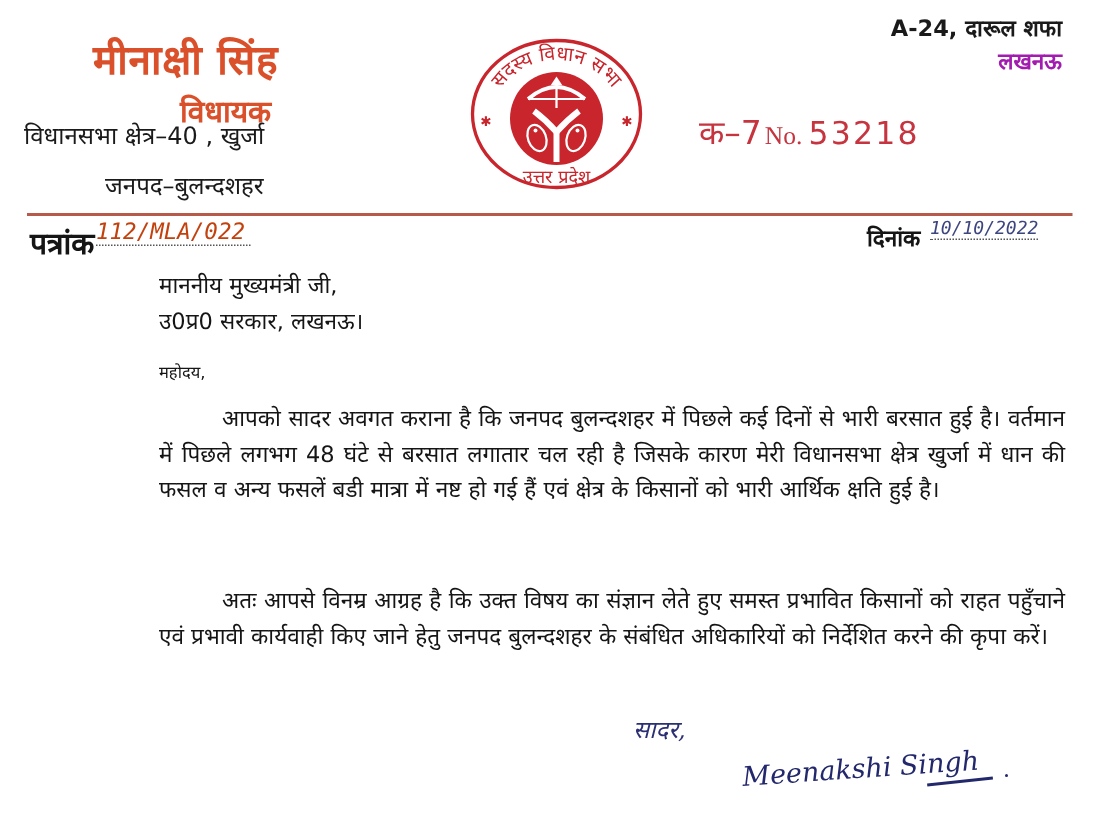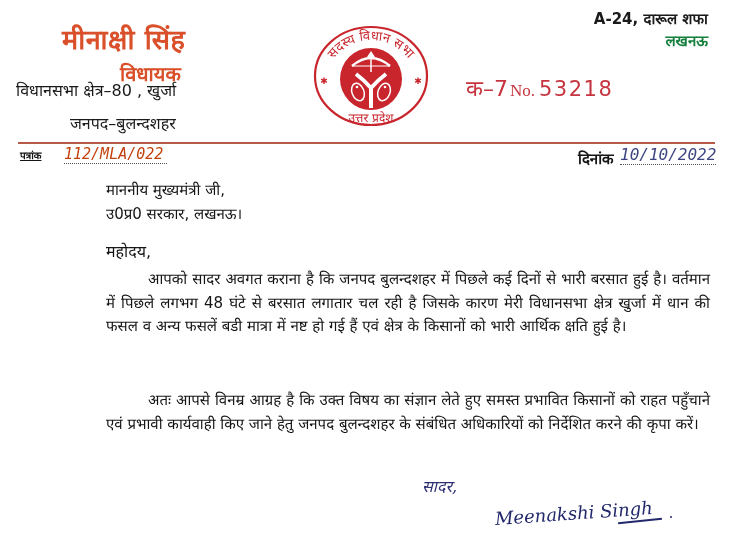--- a/index.html
+++ b/index.html
@@ -45,21 +45,21 @@
       width: 118px; height: 104px;
     }
 
     
     .address-1 {
       right: 22px; top: 8px;
       font-size: 15px; font-weight: bold; color: #1a1a1a;
     }
     .address-2 {
       right: 22px; top: 30px;
-      font-size: 15px; font-weight: bold; color: #15803d;
+      font-size: 15px; font-weight: bold; color: #a21caf;
     }
     .serial {
       left: 466px; top: 72px;
       color: #c6343f;
       font-size: 20px;
     }
     .serial .prefix { font-size: 22px; }
     .serial .no {
       font-family: "Liberation Serif", "DejaVu Serif", serif;
       font-size: 17px;
@@ -75,57 +75,57 @@
     
     .divider {
       left: 18px; top: 142px;
       width: 697px; height: 2px;
       background: #b85a4a;
     }
 
     
     .ref-label {
       left: 20px; top: 148px;
-      font-size: 10px; font-weight: bold; text-decoration: underline;
+      font-size: 20px; font-weight: bold;
     }
     .ref-value {
       left: 64px; top: 145px;
       font-family: "DejaVu Sans Mono", monospace;
       font-size: 15px;
       color: #c2410c;
       border-bottom: 1.5px dotted #555;
       padding: 0 4px 0 0;
       font-style: italic;
     }
     .date-label {
       left: 578px; top: 148px;
       font-size: 15px; font-weight: bold;
     }
     .date-value {
       left: 620px; top: 145px;
       font-family: "DejaVu Sans Mono", monospace;
-      font-size: 16px;
+      font-size: 12px;
       color: #3d4580;
       border-bottom: 1.5px dotted #555;
       font-style: italic;
     }
 
     
     .addressee-1 {
       left: 106px; top: 179px;
       font-size: 15px;
     }
     .addressee-2 {
       left: 106px; top: 203px;
       font-size: 15px;
     }
 
     .salutation {
       left: 106px; top: 240px;
-      font-size: 16px;
+      font-size: 11px;
     }
 
     .para {
       position: absolute;
       left: 106px;
       width: 604px;
       font-size: 15px;
       line-height: 23.5px;
       text-align: justify;
       text-align-last: left;
@@ -162,21 +162,21 @@
       width: 2px; height: 2px;
       background: #22286b;
       border-radius: 50%;
     }
   </style>
 </head>
 <body>
 
 <div class="abs mla-name">मीनाक्षी सिंह</div>
 <div class="abs mla-title">विधायक</div>
-<div class="abs constituency">विधानसभा क्षेत्र–80 , खुर्जा</div>
+<div class="abs constituency">विधानसभा क्षेत्र–40 , खुर्जा</div>
 <div class="abs district">जनपद–बुलन्दशहर</div>
 
 <div class="abs emblem">
   <svg width="118" height="104" viewBox="0 0 118 104">
     <defs>
       <path id="arcTop" d="M 16 54 A 43 38 0 0 1 102 54"></path>
       <path id="arcBot" d="M 30 86 A 40 30 0 0 0 88 86"></path>
     </defs>
     <ellipse cx="59" cy="52" rx="56" ry="49" fill="#ffffff" stroke="#c8252c" stroke-width="2.2"></ellipse>
     <text font-size="13" fill="#c8252c" font-family="DejaVu Sans, sans-serif">

